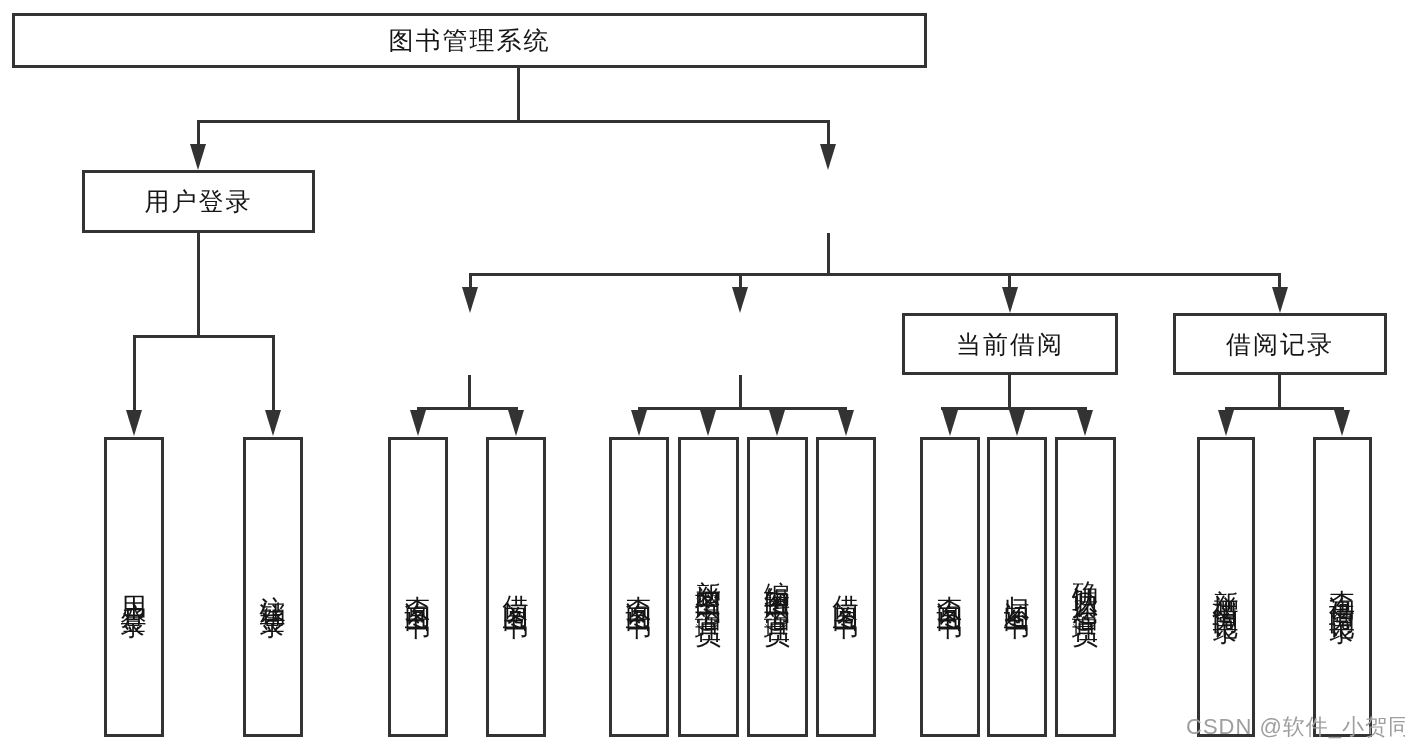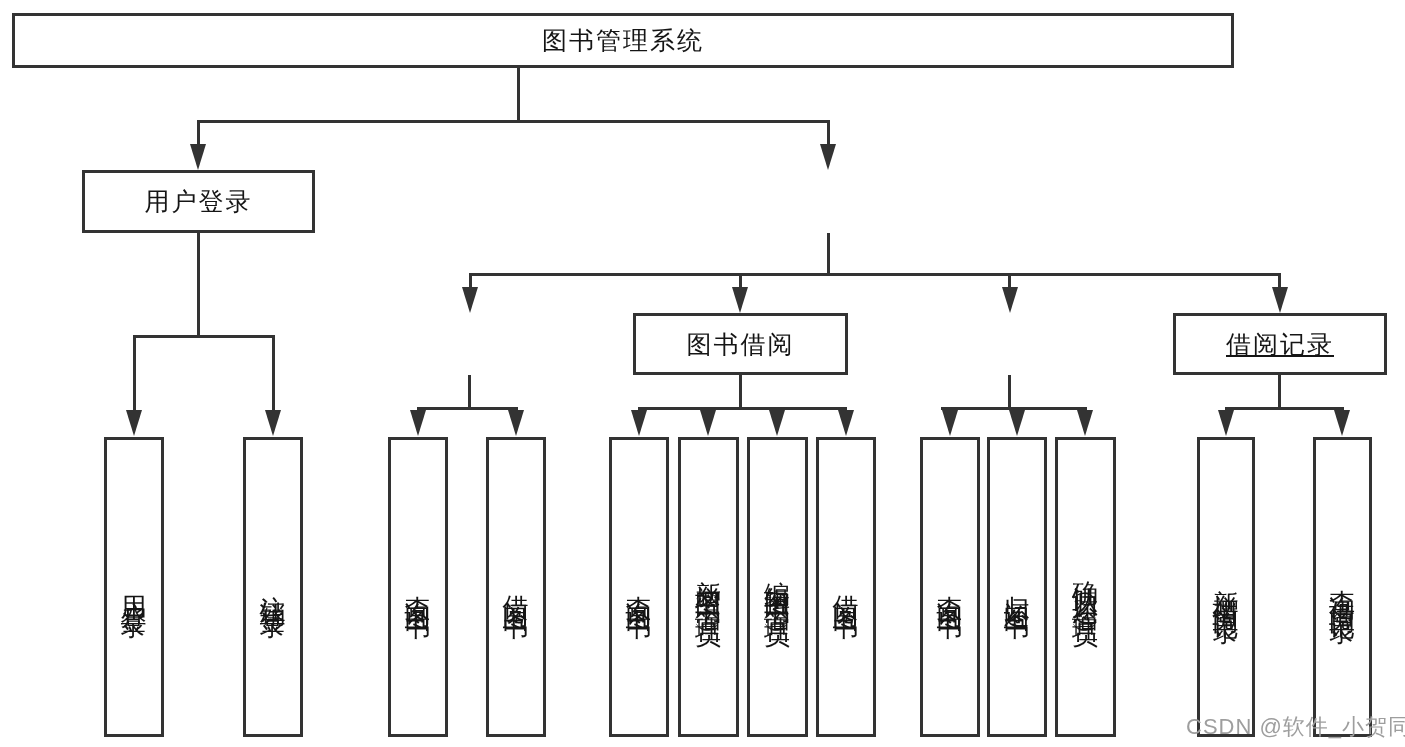--- a/index.html
+++ b/index.html
@@ -50,21 +50,21 @@
     z-index: 5;
     white-space: nowrap;
     letter-spacing: 1px;
   }
 </style>
 </head>
 <body>
 
 <div id="canvas">
 
-  <div class="box" style="left:12px; top:13px; width:1222px; height:55px;">图书管理系统</div>
+  <div class="box" style="left:12px; top:13px; width:915px; height:55px;">图书管理系统</div>
 
   <div class="vline" style="left:517px; top:68px; height:52px;"></div>
   <div class="hline" style="left:197px; top:120px; width:633px;"></div>
   <div class="vline" style="left:197px; top:120px; height:26px;"></div>
   <div class="vline" style="left:827px; top:120px; height:26px;"></div>
   <div class="arrow" style="left:190px; top:144px;"></div>
   <div class="arrow" style="left:820px; top:144px;"></div>
 
   <div class="box" style="left:82px; top:170px; width:233px; height:63px;">用户登录</div>
 
@@ -79,22 +79,22 @@
   <div class="hline" style="left:469px; top:273px; width:812px;"></div>
   <div class="vline" style="left:469px; top:273px; height:16px;"></div>
   <div class="vline" style="left:739px; top:273px; height:16px;"></div>
   <div class="vline" style="left:1008px; top:273px; height:16px;"></div>
   <div class="vline" style="left:1278px; top:273px; height:16px;"></div>
   <div class="arrow" style="left:462px; top:287px;"></div>
   <div class="arrow" style="left:732px; top:287px;"></div>
   <div class="arrow" style="left:1002px; top:287px;"></div>
   <div class="arrow" style="left:1272px; top:287px;"></div>
 
-  <div class="box" style="left:633px; top:313px; width:215px; height:62px;">图书借阅</div>
-  <div class="box" style="left:1173px; top:313px; width:214px; height:62px;text-decoration:underline;">借阅记录</div>
+  <div class="box" style="left:902px; top:313px; width:216px; height:62px;">当前借阅</div>
+  <div class="box" style="left:1173px; top:313px; width:214px; height:62px;">借阅记录</div>
 
   <div class="vline" style="left:468px; top:375px; height:32px;"></div>
   <div class="hline" style="left:417px; top:407px; width:101px;"></div>
   <div class="arrow" style="left:410px; top:410px;"></div>
   <div class="arrow" style="left:508px; top:410px;"></div>
 
   <div class="vline" style="left:739px; top:375px; height:32px;"></div>
   <div class="hline" style="left:638px; top:407px; width:209px;"></div>
   <div class="arrow" style="left:631px; top:410px;"></div>
   <div class="arrow" style="left:700px; top:410px;"></div>

